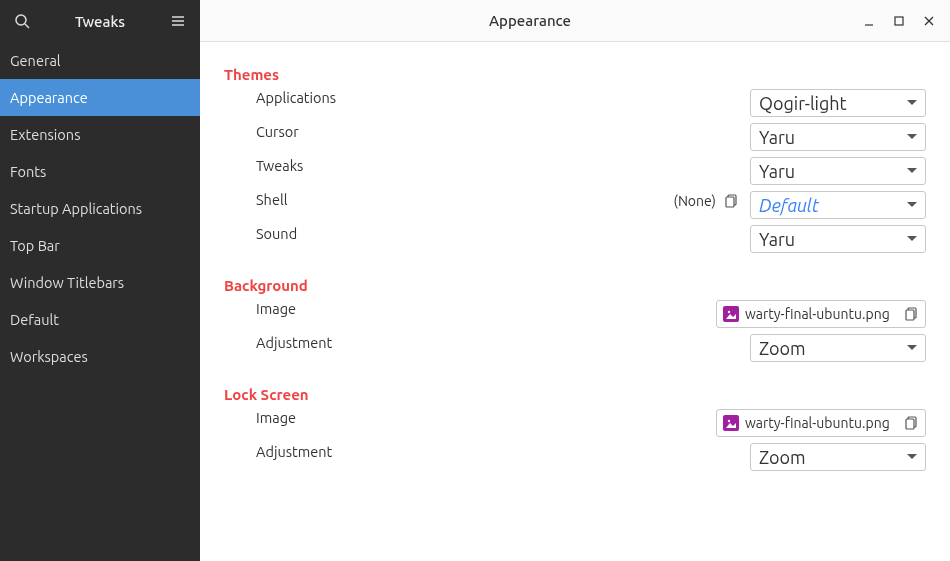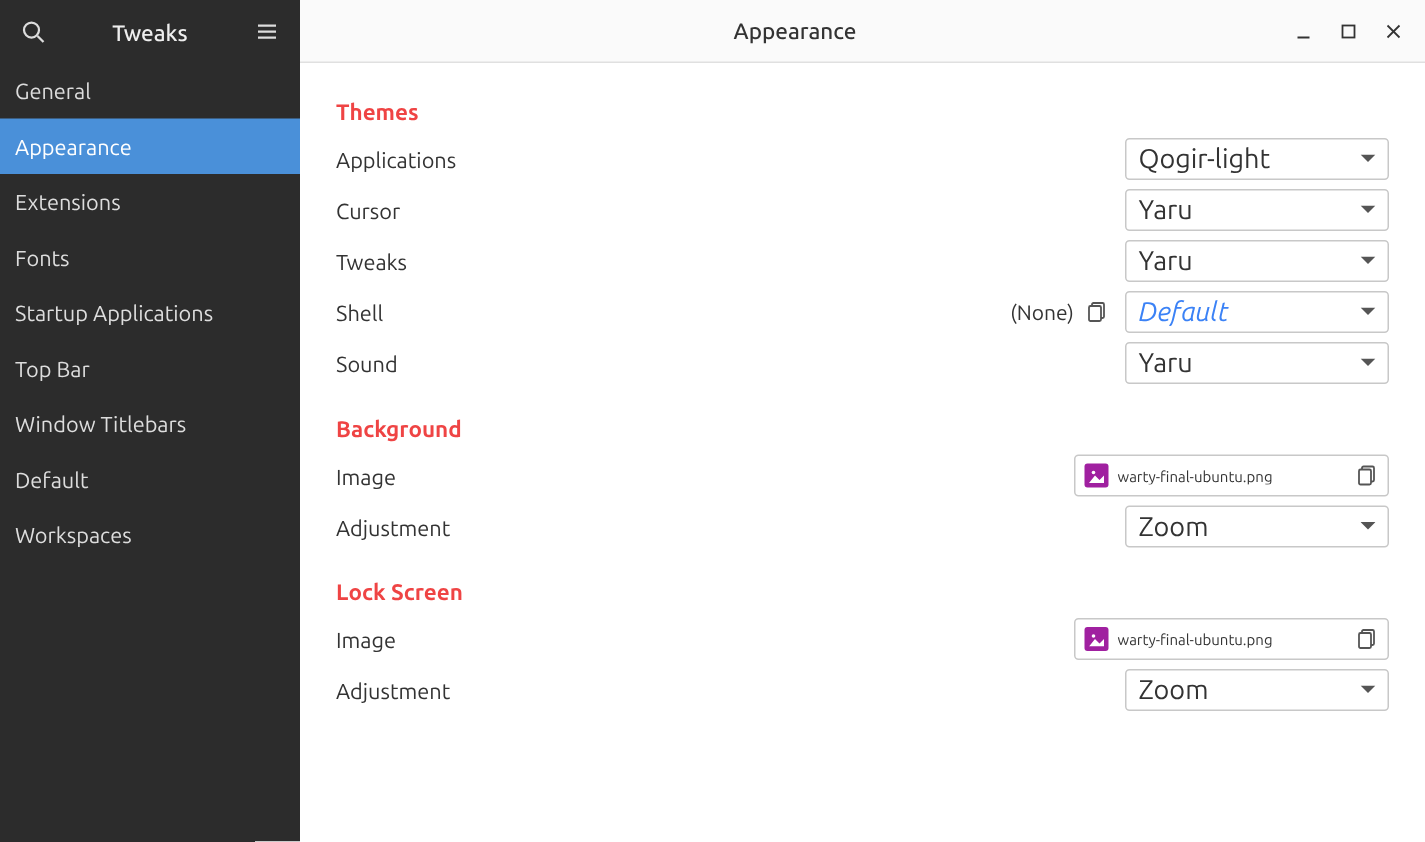--- a/index.html
+++ b/index.html
@@ -16,33 +16,33 @@
   
   
   .main { flex: 1; display: flex; flex-direction: column; background: #fff; }
   .titlebar { height: 42px; display: flex; align-items: center; padding: 0 8px; background: #fafafa; border-bottom: 1px solid #e0e0e0; }
   .titlebar .window-title { flex: 1; text-align: center; font-size: 15px; font-weight: 500; color: #333; }
   .titlebar .win-btn { width: 26px; height: 26px; display: flex; align-items: center; justify-content: center; cursor: pointer; color: #333; margin-left: 4px; }
   
   .content { flex: 1; padding: 24px 24px 24px 24px; overflow-y: auto; }
   .section-title { font-weight: bold; font-size: 15px; color: #ef4444; margin-bottom: 6px; margin-top: 18px; }
   .section-title:first-child { margin-top: 0; }
-  .row { display: flex; align-items: center; height: 34px; }
+  .row { display: flex; align-items: flex-start; height: 34px; margin-left: 32px; }
   .row-label { font-size: 14.5px; color: #333; flex: 1; }
   
   .dropdown { width: 176px; height: 28px; border: 1px solid #c8c8c8; border-radius: 3px; background: #fff; display: flex; align-items: center; padding: 0 8px; font-size: 18px; color: #333; cursor: pointer; position: relative; }
   .dropdown .dd-text { flex: 1; }
   .dropdown .dd-arrow { color: #555; }
   .dropdown.italic .dd-text { font-style: italic; color: #3b82f6; }
   
   .shell-none { display: flex; align-items: center; gap: 6px; margin-right: 8px; }
   .shell-none-label { font-size: 14px; color: #333; }
   .small-icon-btn { width: 20px; height: 20px; display: flex; align-items: center; justify-content: center; cursor: pointer; color: #555; }
   
-  .file-chooser { width: 210px; height: 28px; border: 1px solid #c8c8c8; border-radius: 3px; background: #fff; display: flex; align-items: center; padding: 0 6px; font-size: 10px; color: #333; cursor: pointer; gap: 6px; }
+  .file-chooser { width: 210px; height: 28px; border: 1px solid #c8c8c8; border-radius: 3px; background: #fff; display: flex; align-items: center; padding: 0 6px; font-size: 14px; color: #333; cursor: pointer; gap: 6px; }
   .file-chooser .file-icon { width: 16px; height: 16px; background: #a020a0; border-radius: 2px; display: flex; align-items: center; justify-content: center; }
   .file-chooser .file-text { flex: 1; white-space: nowrap; overflow: hidden; text-overflow: ellipsis; }
   .file-chooser .file-btn { color: #555; }
   
   svg { display: block; }
 </style>
 </head>
 <body>
 
 <div class="sidebar">

